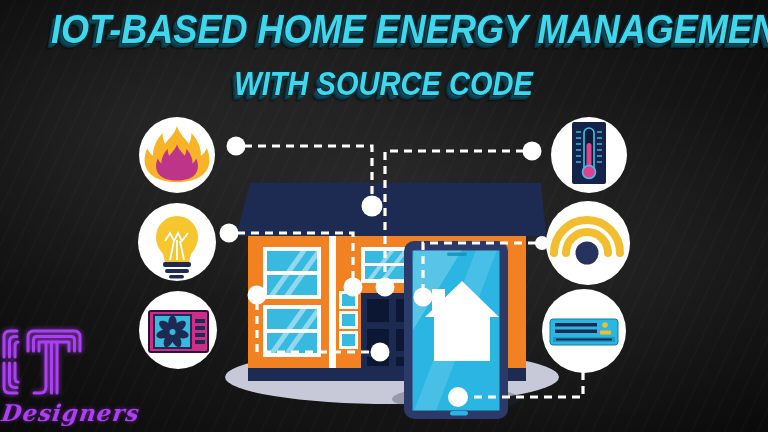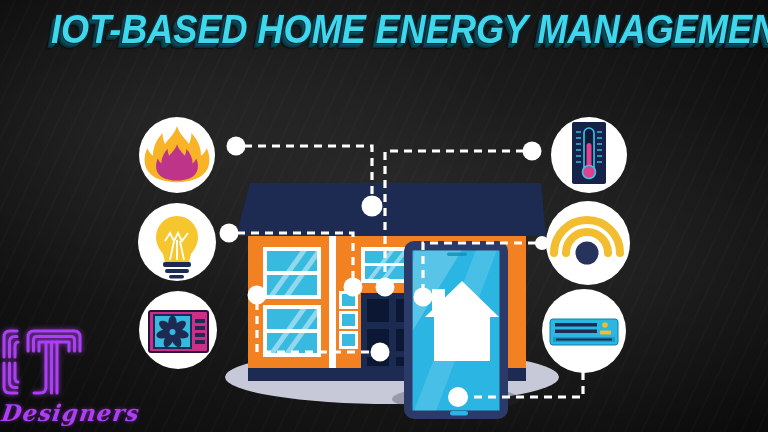--- a/index.html
+++ b/index.html
@@ -43,20 +43,23 @@
   }
 </style>
 </head>
 <body>
 
 <div id="stage">
 
   <div class="title-wrap t1">
     <span class="title-line">IOT-BASED HOME ENERGY MANAGEMENT</span>
   </div>
+  <div class="title-wrap t2">
+    <span class="title-line">WITH SOURCE CODE</span>
+  </div>
 
   <svg id="scene" width="768" height="432" viewBox="0 0 768 432">
     <defs>
       <clipPath id="cw1">
           <rect x="267" y="251" width="50" height="44"></rect>
         </clipPath>
       <clipPath id="cw2">
           <rect x="267" y="309" width="50" height="44"></rect>
         </clipPath>
       <clipPath id="cw3">

